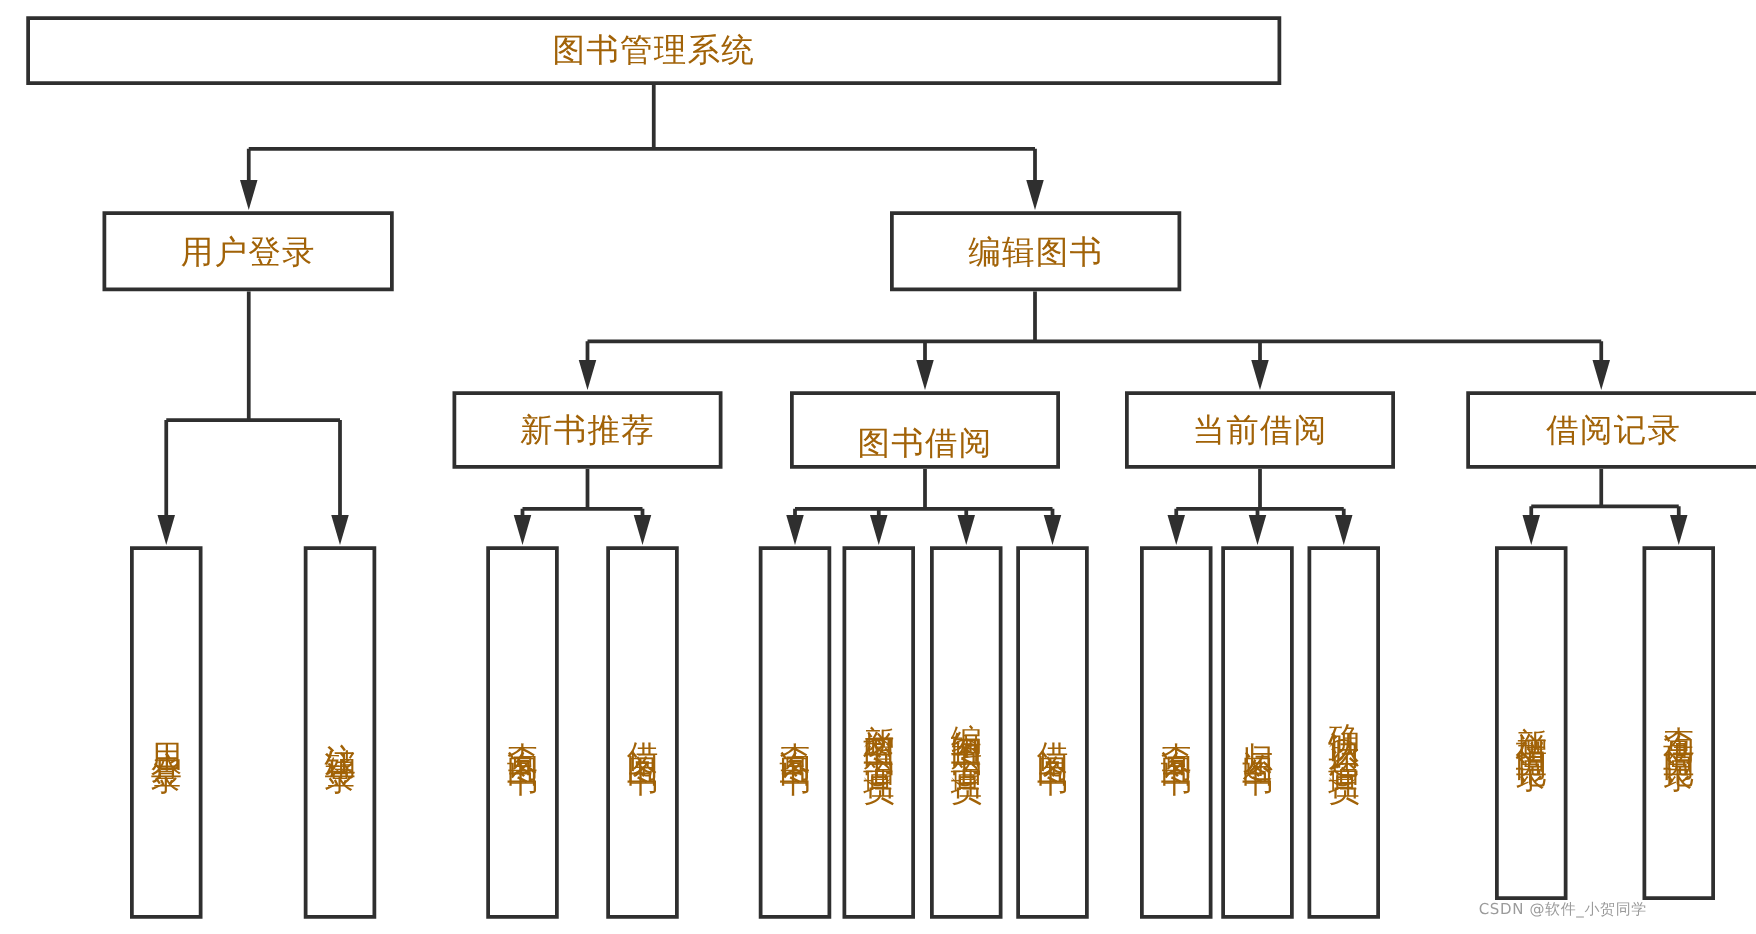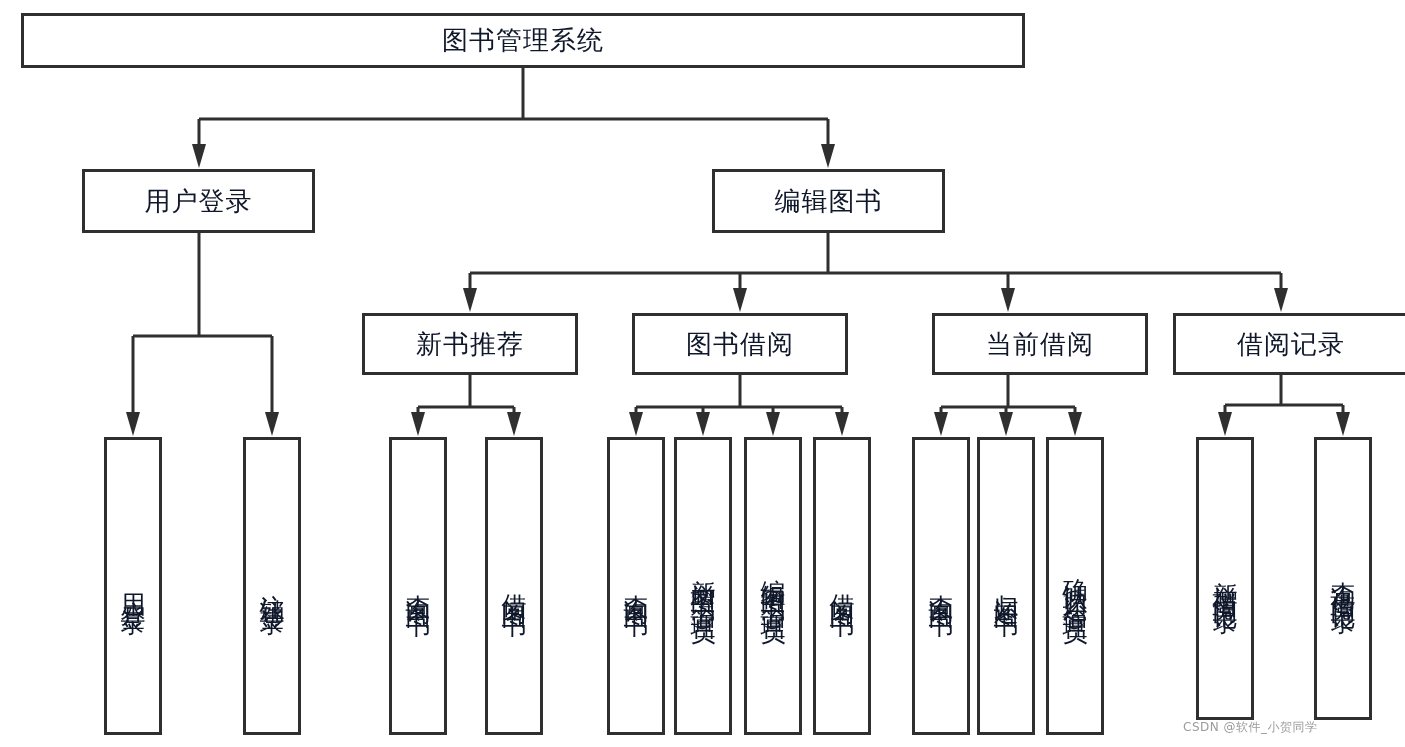--- a/index.html
+++ b/index.html
@@ -18,41 +18,41 @@
     z-index: 1;
   }
   .box {
     position: absolute;
     background: #ffffff;
     border: 3px solid #2f2f2f;
     box-sizing: border-box;
     display: flex;
     align-items: center;
     justify-content: center;
-    color: #0f172a;
+    color: #a16207;
     z-index: 2;
   }
   .hlabel {
     font-size: 26px;
     letter-spacing: 1px;
     white-space: nowrap;
   }
   .vlabel {
     writing-mode: vertical-rl;
     font-size: 25px;
     letter-spacing: 6px;
     line-height: 1;
   }
   
   .b-root  { left: 21px;  top: 13px;  width: 1004px; height: 55px; }
   .b-l2a   { left: 82px;  top: 169px; width: 233px;  height: 64px; }
   .b-l2b   { left: 712px; top: 169px; width: 233px;  height: 64px; }
   .b-l3a   { left: 362px; top: 313px; width: 216px;  height: 62px; align-items: center; }
-  .b-l3b   { left: 632px; top: 313px; width: 216px;  height: 62px; }
-  .b-l3c   { left: 900px; top: 313px; width: 216px;  height: 62px; margin-left: 32px; }
+  .b-l3b   { left: 632px; top: 313px; width: 216px;  height: 62px; align-items: flex-end; }
+  .b-l3c   { left: 900px; top: 313px; width: 216px;  height: 62px; }
   .b-l3d   { left: 1173px;top: 313px; width: 236px;  height: 62px; }
   
   .leaf { top: 437px; width: 58px; height: 298px; }
   .b-a1 { left: 104px; }
   .b-a2 { left: 243px; }
   .b-b1 { left: 389px; }
   .b-b2 { left: 485px; }
   .b-c1 { left: 607px; }
   .b-c2 { left: 674px; }
   .b-c3 { left: 744px; }

